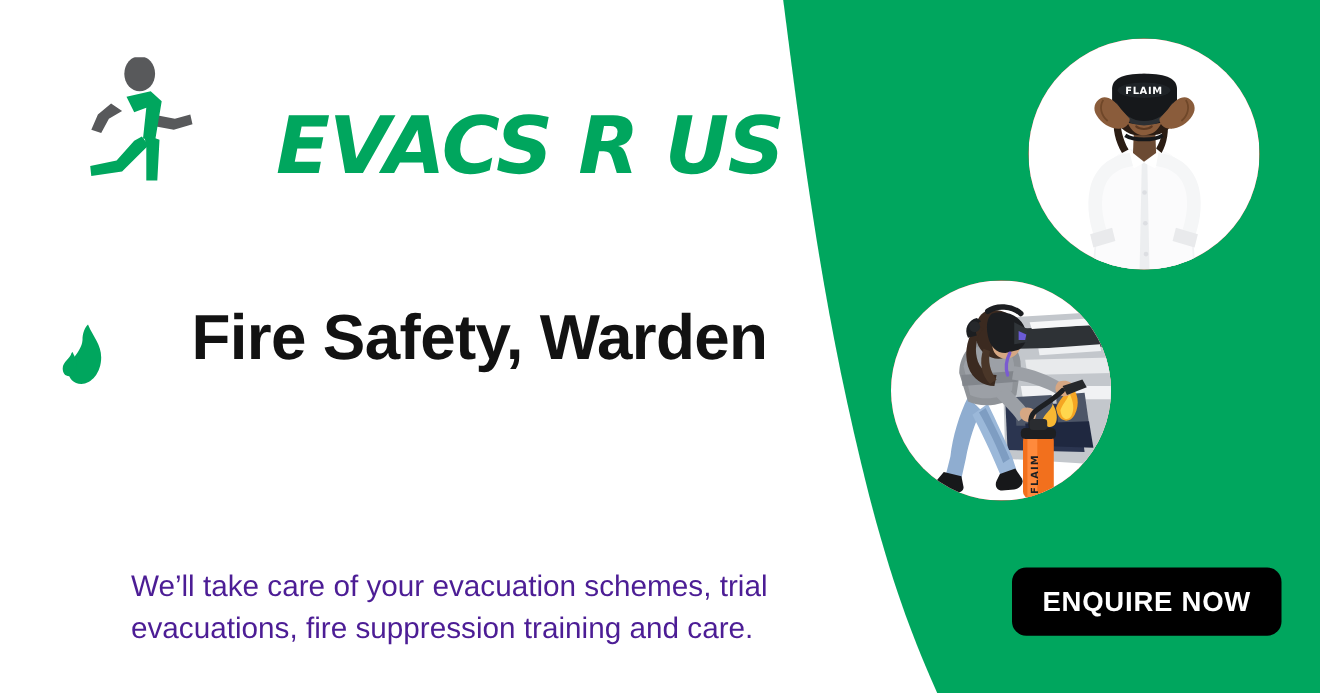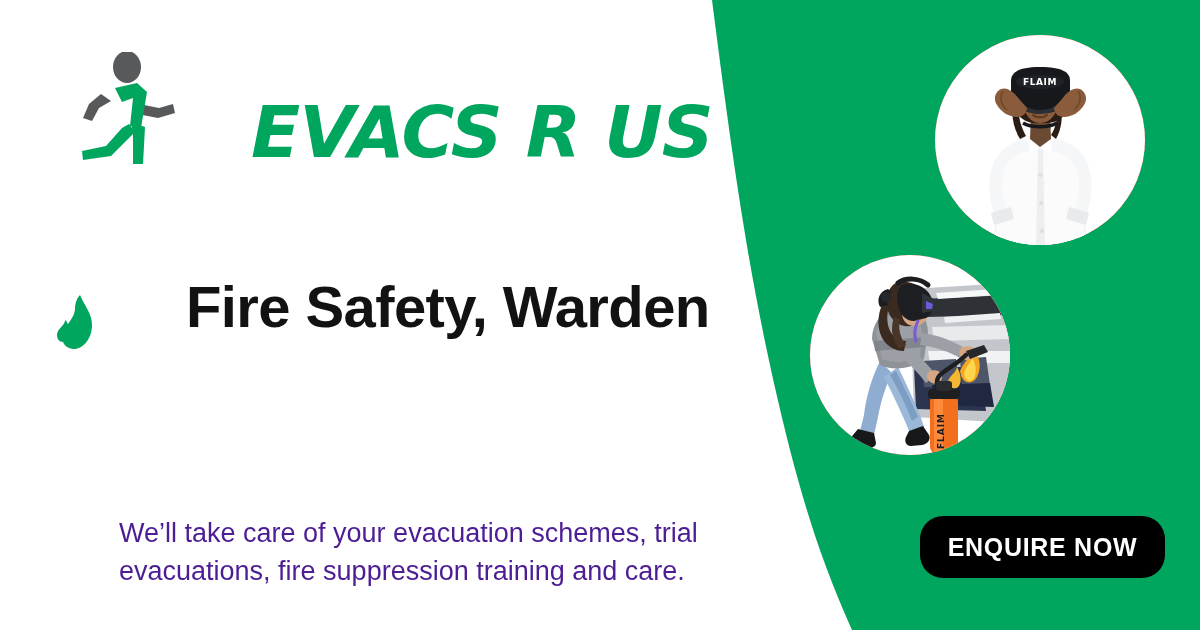--- a/index.html
+++ b/index.html
@@ -22,36 +22,36 @@
                 color:#00A65E; letter-spacing:-1px; line-height:1;
                 white-space:nowrap; font-family:"DejaVu Sans", sans-serif;margin-top:12px; }
   .logo-tag   { position:absolute; left:178px; top:158px;
                 font-size:26px; font-style:italic; color:#4A4A4A;
                 letter-spacing:.1px; white-space:nowrap;
                 font-family:"DejaVu Sans", sans-serif; }
 
   
   .headline-row { position:absolute; left:56px; top:286px; width:700px; }
   .flame-icon   { position:absolute; left:0; top:8px; width:40px; height:56px; }
-  .headline     { position:absolute; left:130px; top:-14px;
+  .headline     { position:absolute; left:118px; top:-14px;
                   font-size:58px; font-weight:bold; color:#121212;
                   line-height:1.22; letter-spacing:-.6px;
                   font-family:"Liberation Sans", sans-serif; }
   .headline .ln { display:block; white-space:nowrap; }
 
   
   .subcopy { position:absolute; left:119px; top:514px; width:640px;
              font-size:27px; color:#4c1d95; line-height:1.42;
              font-family:"Liberation Sans", sans-serif; }
   .subcopy .ln { display:block; white-space:nowrap; }
 
   
   .cta-button {
     position:absolute; left:920px; top:516px; width:245px; height:62px;
-    background:#000000; border-radius:23px; border:none;
+    background:#000000; border-radius:13px; border:none;
     color:#ffffff; font-size:25px; font-weight:bold; letter-spacing:.7px;
     display:flex; align-items:center; justify-content:center;
     cursor:pointer; font-family:"Liberation Sans", sans-serif;
   }
 
   
   .photo-circle { position:absolute; border-radius:50%; overflow:hidden; background:#ef4444; }
   #photo-vr-headset { left:935px; top:35px;  width:210px; height:210px; }
   #photo-extinguisher { left:810px; top:255px; width:200px; height:200px; }
 </style>

